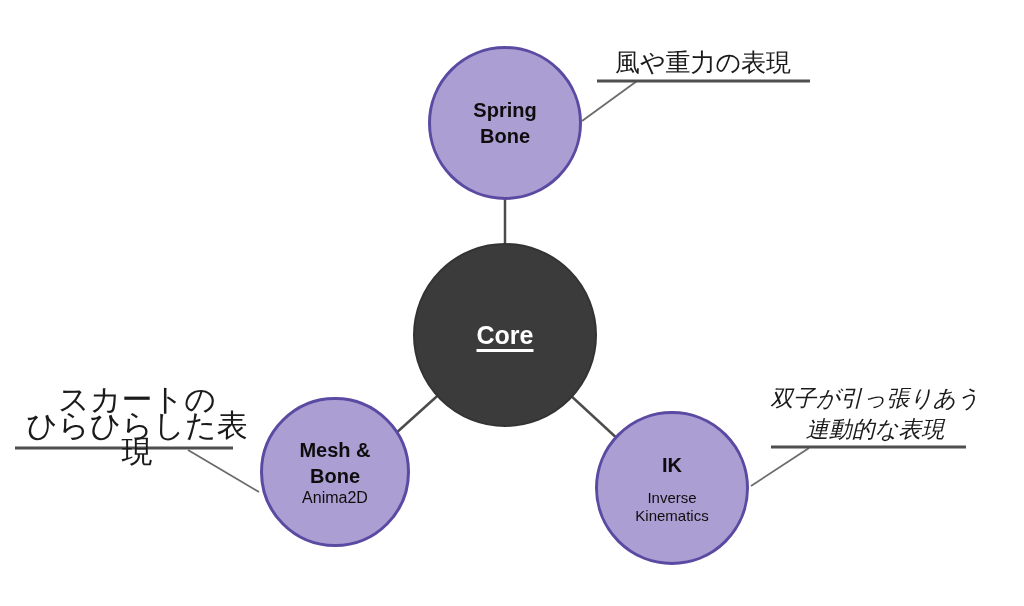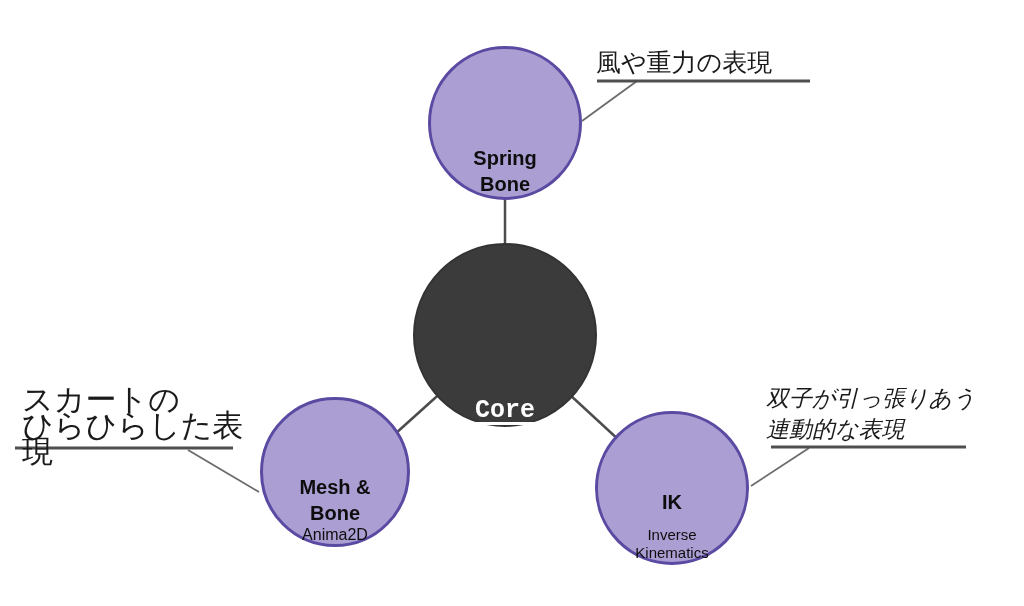--- a/index.html
+++ b/index.html
@@ -24,36 +24,36 @@
   .spoke   { stroke: var(--spoke-line, #4c4c4c);  stroke-width: 2.5; }
   .leader  { stroke: var(--leader-line, #6b6b6b); stroke-width: 1.8; }
   .uline   { stroke: var(--underline, #4f4f4f);   stroke-width: 2.8; }
 
   .node {
     position: absolute;
     border-radius: 50%;
     display: flex;
     flex-direction: column;
     align-items: center;
-    justify-content: flex-end;
+    justify-content: center;
     text-align: center;
     box-sizing: border-box;
   }
   .node.purple {
     background: var(--node-fill, #ab9ed3);
     border: 3px solid var(--node-border, #5b4aa2);
     color: var(--node-text, #0d0d0d);
   }
   .node.dark {
     background: var(--core-fill, #3b3b3b);
     border: 2px solid var(--core-border, #333333);
     color: var(--core-text, #ffffff);
   }
   .node-spring { left: 428px; top: 46px;  width: 154px; height: 154px; }
-  .node-core   { left: 413px; top: 243px; width: 184px; height: 184px; font-family: Liberation Mono, monospace; }
+  .node-core   { left: 413px; top: 243px; width: 184px; height: 184px; }
   .node-mesh   { left: 260px; top: 397px; width: 150px; height: 150px; }
   .node-ik     { left: 595px; top: 411px; width: 154px; height: 154px; }
 
   .node-label {
     font-weight: bold;
     font-size: 20px;
     line-height: 26px;
     white-space: pre-line;
   }
   .node-sublabel {
@@ -68,20 +68,21 @@
     font-size: 25px;
     color: var(--core-text, #ffffff);
     text-decoration: underline;
     text-underline-offset: 5px;
     text-decoration-thickness: 2.5px;
   }
 
   .annotation {
     position: absolute;
     color: var(--annotation-text, #1a1a1a);
+    text-align: center;
     white-space: pre-line;
   }
   .annotation-top {
     left: 596px; top: 47px; width: 214px;
     font-size: 25px; line-height: 30px;
   }
   .annotation-left {
     left: 22px; top: 387px; width: 230px;
     font-size: 31px; line-height: 26px;
   }

